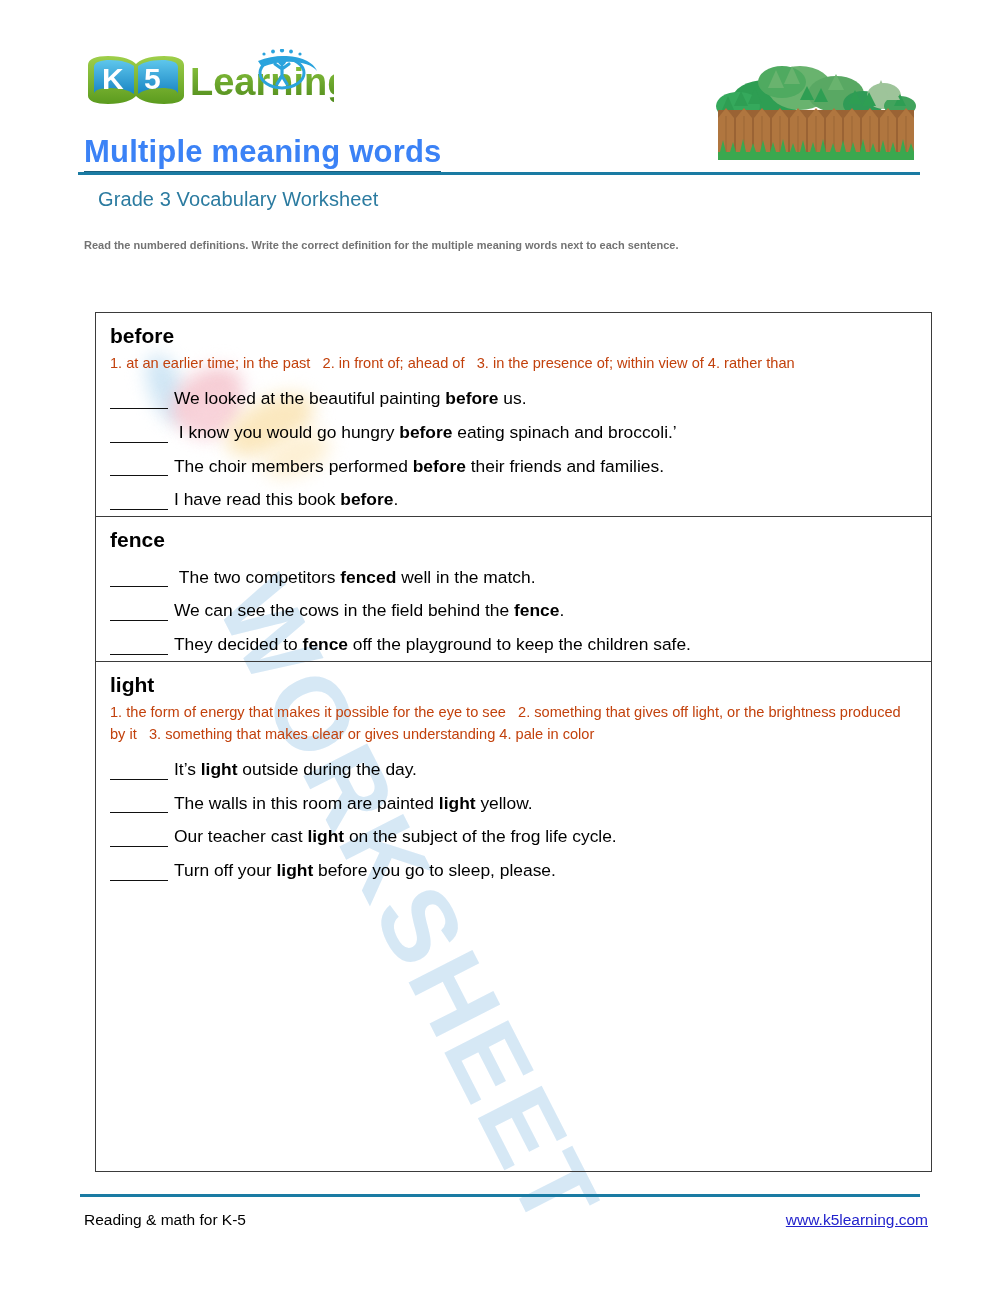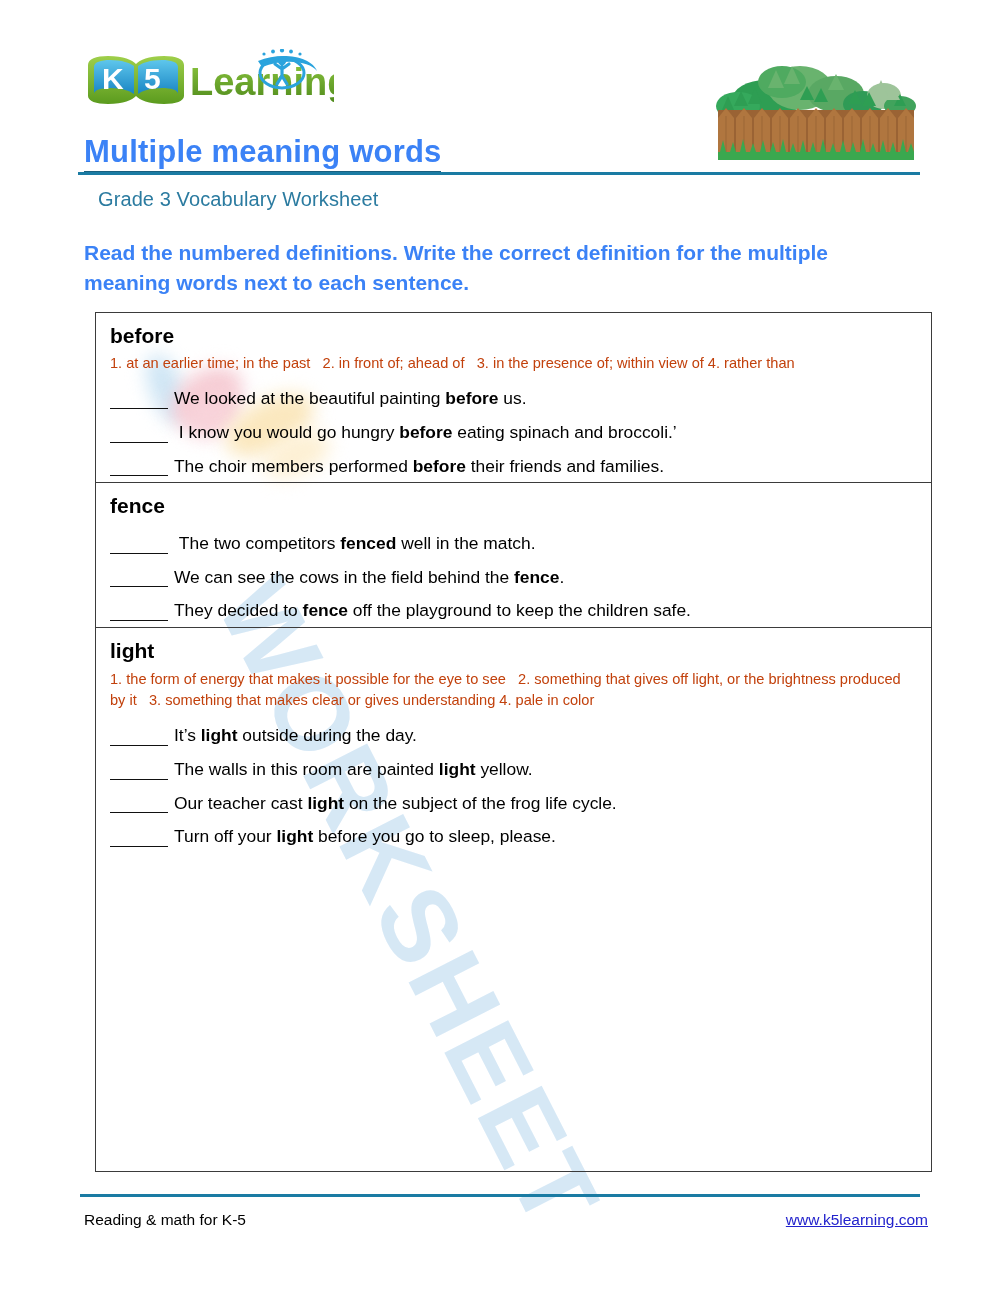--- a/index.html
+++ b/index.html
@@ -131,24 +131,24 @@
     width: 214px;
     height: 118px;
   }
 
   
   .instructions {
     position: absolute;
     left: 84px;
     top: 238px;
     width: 824px;
-    font-size: 21px;
+    font-size: 11px;
     font-weight: 700;
     line-height: 1.42;
-    color: #3b82f6;
+    color: #737373;
   }
 
   
   .word-box {
     position: absolute;
     left: 79px;
     top: 312px;
     width: 837px;
     height: 860px;
     border: 1.4px solid #3b3b3b;
@@ -392,20 +392,24 @@
             <span class="sentence-text"><span>We looked at the beautiful painting </span><b>before</b><span> us.</span></span>
           </li>
           <li class="sentence-row">
             <span class="blank"></span>
             <span class="sentence-text"><span> I know you would go hungry </span><b>before</b><span> eating spinach and broccoli.’</span></span>
           </li>
           <li class="sentence-row">
             <span class="blank"></span>
             <span class="sentence-text"><span>The choir members performed </span><b>before</b><span> their friends and families.</span></span>
           </li>
+          <li class="sentence-row">
+            <span class="blank"></span>
+            <span class="sentence-text"><span>I have read this book </span><b>before</b><span>.</span></span>
+          </li>
         </ul>
       </div>
 
       <div class="word-section">
         <div class="word-headword">fence</div>
         <ul class="sentence-list">
           <li class="sentence-row">
             <span class="blank"></span>
             <span class="sentence-text"><span> The two competitors </span><b>fenced</b><span> well in the match.</span></span>
           </li>

